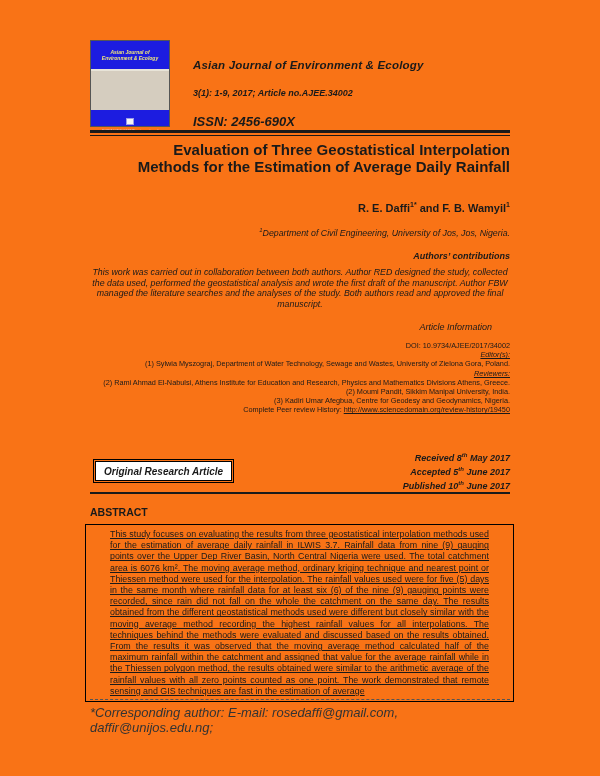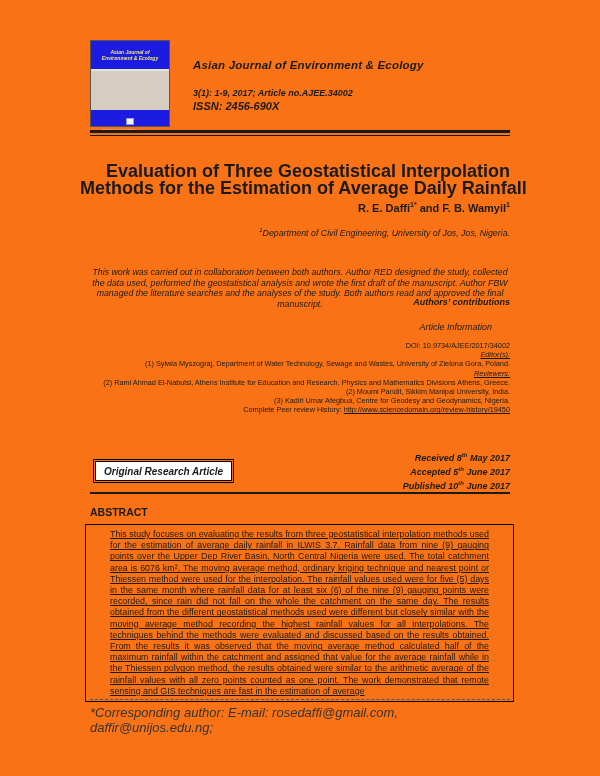--- a/index.html
+++ b/index.html
@@ -25,44 +25,44 @@
     height:16px;background:#1c1ce0;text-align:center;padding-top:1px;box-sizing:border-box;
   }
   .cover-logo{
     display:inline-block;width:8px;height:7px;background:#f4f4f4;
     border:1px solid #9a9ae8;box-sizing:border-box;
   }
   .cover-publisher{font-size:4px;line-height:4px;color:#cfcffa;white-space:nowrap;}
   .journal-meta{position:absolute;left:193px;top:59px;width:320px;}
   .journal-name{font-size:11.5px;font-weight:bold;font-style:italic;letter-spacing:.2px;}
   .journal-issue{margin-top:17px;font-size:9px;font-weight:bold;font-style:italic;}
-  .journal-issn{margin-top:2px;font-size:11px;font-weight:bold;font-style:italic;}
+  .journal-issn{margin-top:16px;font-size:13px;font-weight:bold;font-style:italic;}
   .rule-double{
     position:absolute;left:90px;top:130px;width:420px;height:2px;
     border-top:3px solid #1a1a1a;border-bottom:1px solid #1a1a1a;
   }
   
   .article-title{
-    position:absolute;left:80px;top:163px;width:430px;text-align:right;
-    font-weight:bold;font-size:18px;line-height:17px;
+    position:absolute;left:80px;top:141px;width:430px;text-align:right;
+    font-weight:bold;font-size:15px;line-height:17px;
   }
   .article-title div{white-space:nowrap;}
   .authors{
     position:absolute;left:90px;top:201px;width:420px;text-align:right;
     font-weight:bold;font-size:11px;
   }
   .authors sup{font-size:7px;}
   .affiliation{
     position:absolute;left:90px;top:227px;width:420px;text-align:right;
     font-style:italic;font-size:8.8px;
   }
   .affiliation sup{font-size:6px;}
   .contrib-head{
     position:absolute;left:90px;top:251px;width:420px;text-align:right;
-    font-weight:bold;font-style:italic;font-size:9px;margin-top:46px;
+    font-weight:bold;font-style:italic;font-size:9px;
   }
   .contrib-body{
     position:absolute;left:90px;top:267px;width:420px;text-align:center;
     font-style:italic;font-size:8.8px;line-height:10.5px;
   }
   
   .info-head{
     position:absolute;left:72px;top:322px;width:420px;text-align:right;
     font-weight:normal;font-style:italic;font-size:9px;
   }

